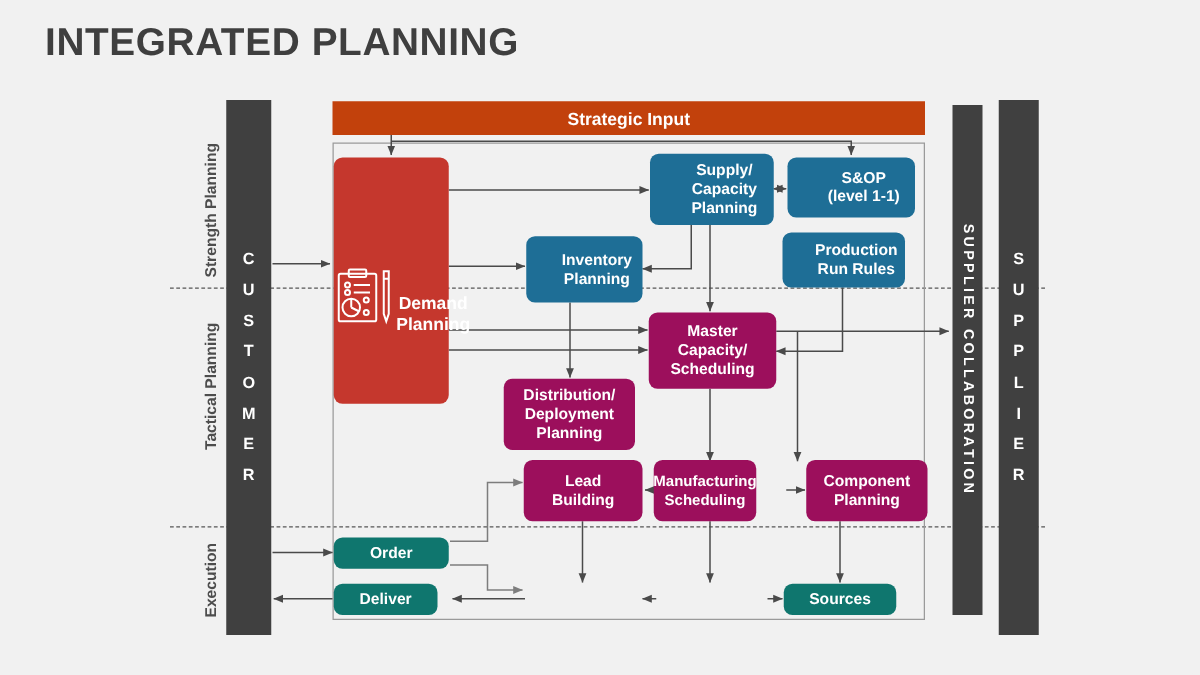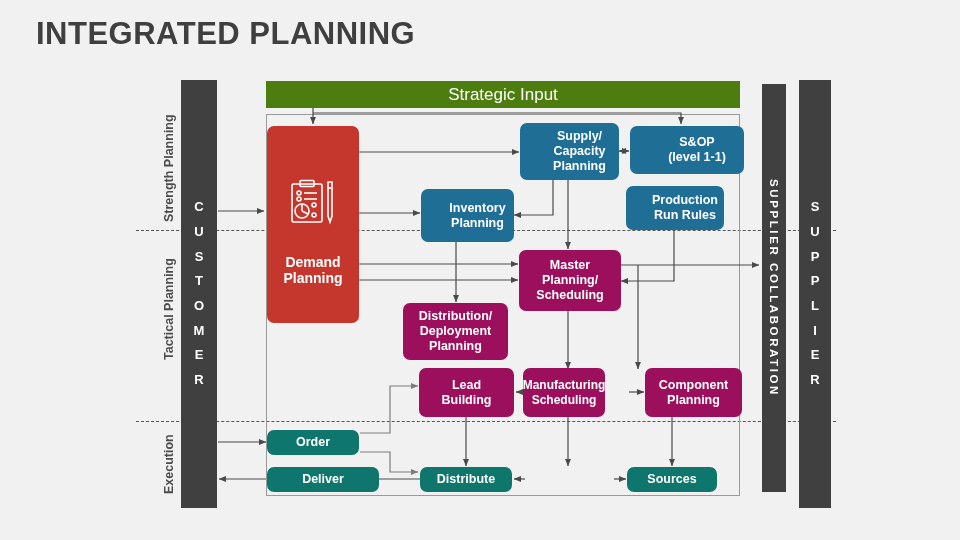--- a/index.html
+++ b/index.html
@@ -70,24 +70,24 @@
   .vbar.rot {
     writing-mode: vertical-rl;
     text-orientation: mixed;
     font-size: 11.5px;
     letter-spacing: 2.6px;
   }
 
   
   #strategic-input {
     position: absolute;
-    background: #4d7c0f;
+    background: #c2410c;
     color: #fff;
-    font-weight: normal;
-    font-size: 17px;
+    font-weight: bold;
+    font-size: 14px;
     display: flex;
     align-items: center;
     justify-content: center;
   }
 
   
   .lane-label {
     position: absolute;
     transform-origin: 0 0;
     transform: rotate(-90deg);
@@ -107,21 +107,21 @@
   
   #inner-frame {
     position: absolute;
     border: 1px solid #9a9a9a;
     box-sizing: border-box;
     background: transparent;
   }
 
   
   #demand-planning {
-    flex-direction: column;
+    flex-direction: row;
     justify-content: flex-start;
     padding-top: 52px;
   }
   #demand-planning .dp-icon {
     margin-bottom: 22px;
   }
   #demand-planning .dp-label {
     font-size: 14px;
   }
 
@@ -278,21 +278,21 @@
   </div>
 
   <div class="node blue" style="left:520px; top:123px; width:99px; height:57px; font-size:12.5px;">
     <span>
       <span>Supply/</span><br>
       <span>Capacity</span><br>
       <span>Planning</span>
     </span>
   </div>
 
-  <div class="node blue" style="left:630px; top:126px; width:114px; height:48px; font-size:12.5px;">
+  <div class="node blue" style="left:630px; top:126px; width:102px; height:48px; font-size:12.5px;">
     <span>
       <span>S&amp;OP</span><br>
       <span>(level 1-1)</span>
     </span>
   </div>
 
   <div class="node blue" style="left:421px; top:189px; width:93px; height:53px; font-size:12.5px;">
     <span>
       <span>Inventory</span><br>
       <span>Planning</span>
@@ -302,21 +302,21 @@
   <div class="node blue" style="left:626px; top:186px; width:98px; height:44px; font-size:12.5px;">
     <span>
       <span>Production</span><br>
       <span>Run Rules</span>
     </span>
   </div>
 
   <div class="node magenta" style="left:519px; top:250px; width:102px; height:61px; font-size:12.5px;align-items:center;">
     <span>
       <span>Master</span><br>
-      <span>Planning/</span><br>
+      <span>Capacity/</span><br>
       <span>Scheduling</span>
     </span>
   </div>
 
   <div class="node magenta" style="left:403px; top:303px; width:105px; height:57px; font-size:12.5px;">
     <span>
       <span>Distribution/</span><br>
       <span>Deployment</span><br>
       <span>Planning</span>
     </span>
@@ -338,20 +338,19 @@
 
   <div class="node magenta" style="left:645px; top:368px; width:97px; height:49px; font-size:12.5px;">
     <span>
       <span>Component</span><br>
       <span>Planning</span>
     </span>
   </div>
 
   <div class="node orange" style="left:267px; top:430px; width:92px; height:25px; font-size:12.5px;">Order</div>
 
-  <div class="node orange" style="left:267px; top:467px; width:112px; height:25px; font-size:12.5px;">Deliver</div>
-
-  <div class="node orange" style="left:420px; top:467px; width:92px; height:25px; font-size:12.5px;">Distribute</div>
+  <div class="node orange" style="left:267px; top:467px; width:83px; height:25px; font-size:12.5px;">Deliver</div>
+
 
 
   <div class="node orange" style="left:627px; top:467px; width:90px; height:25px; font-size:12.5px;">Sources</div>
 
 </div>
 
 </body></html>

